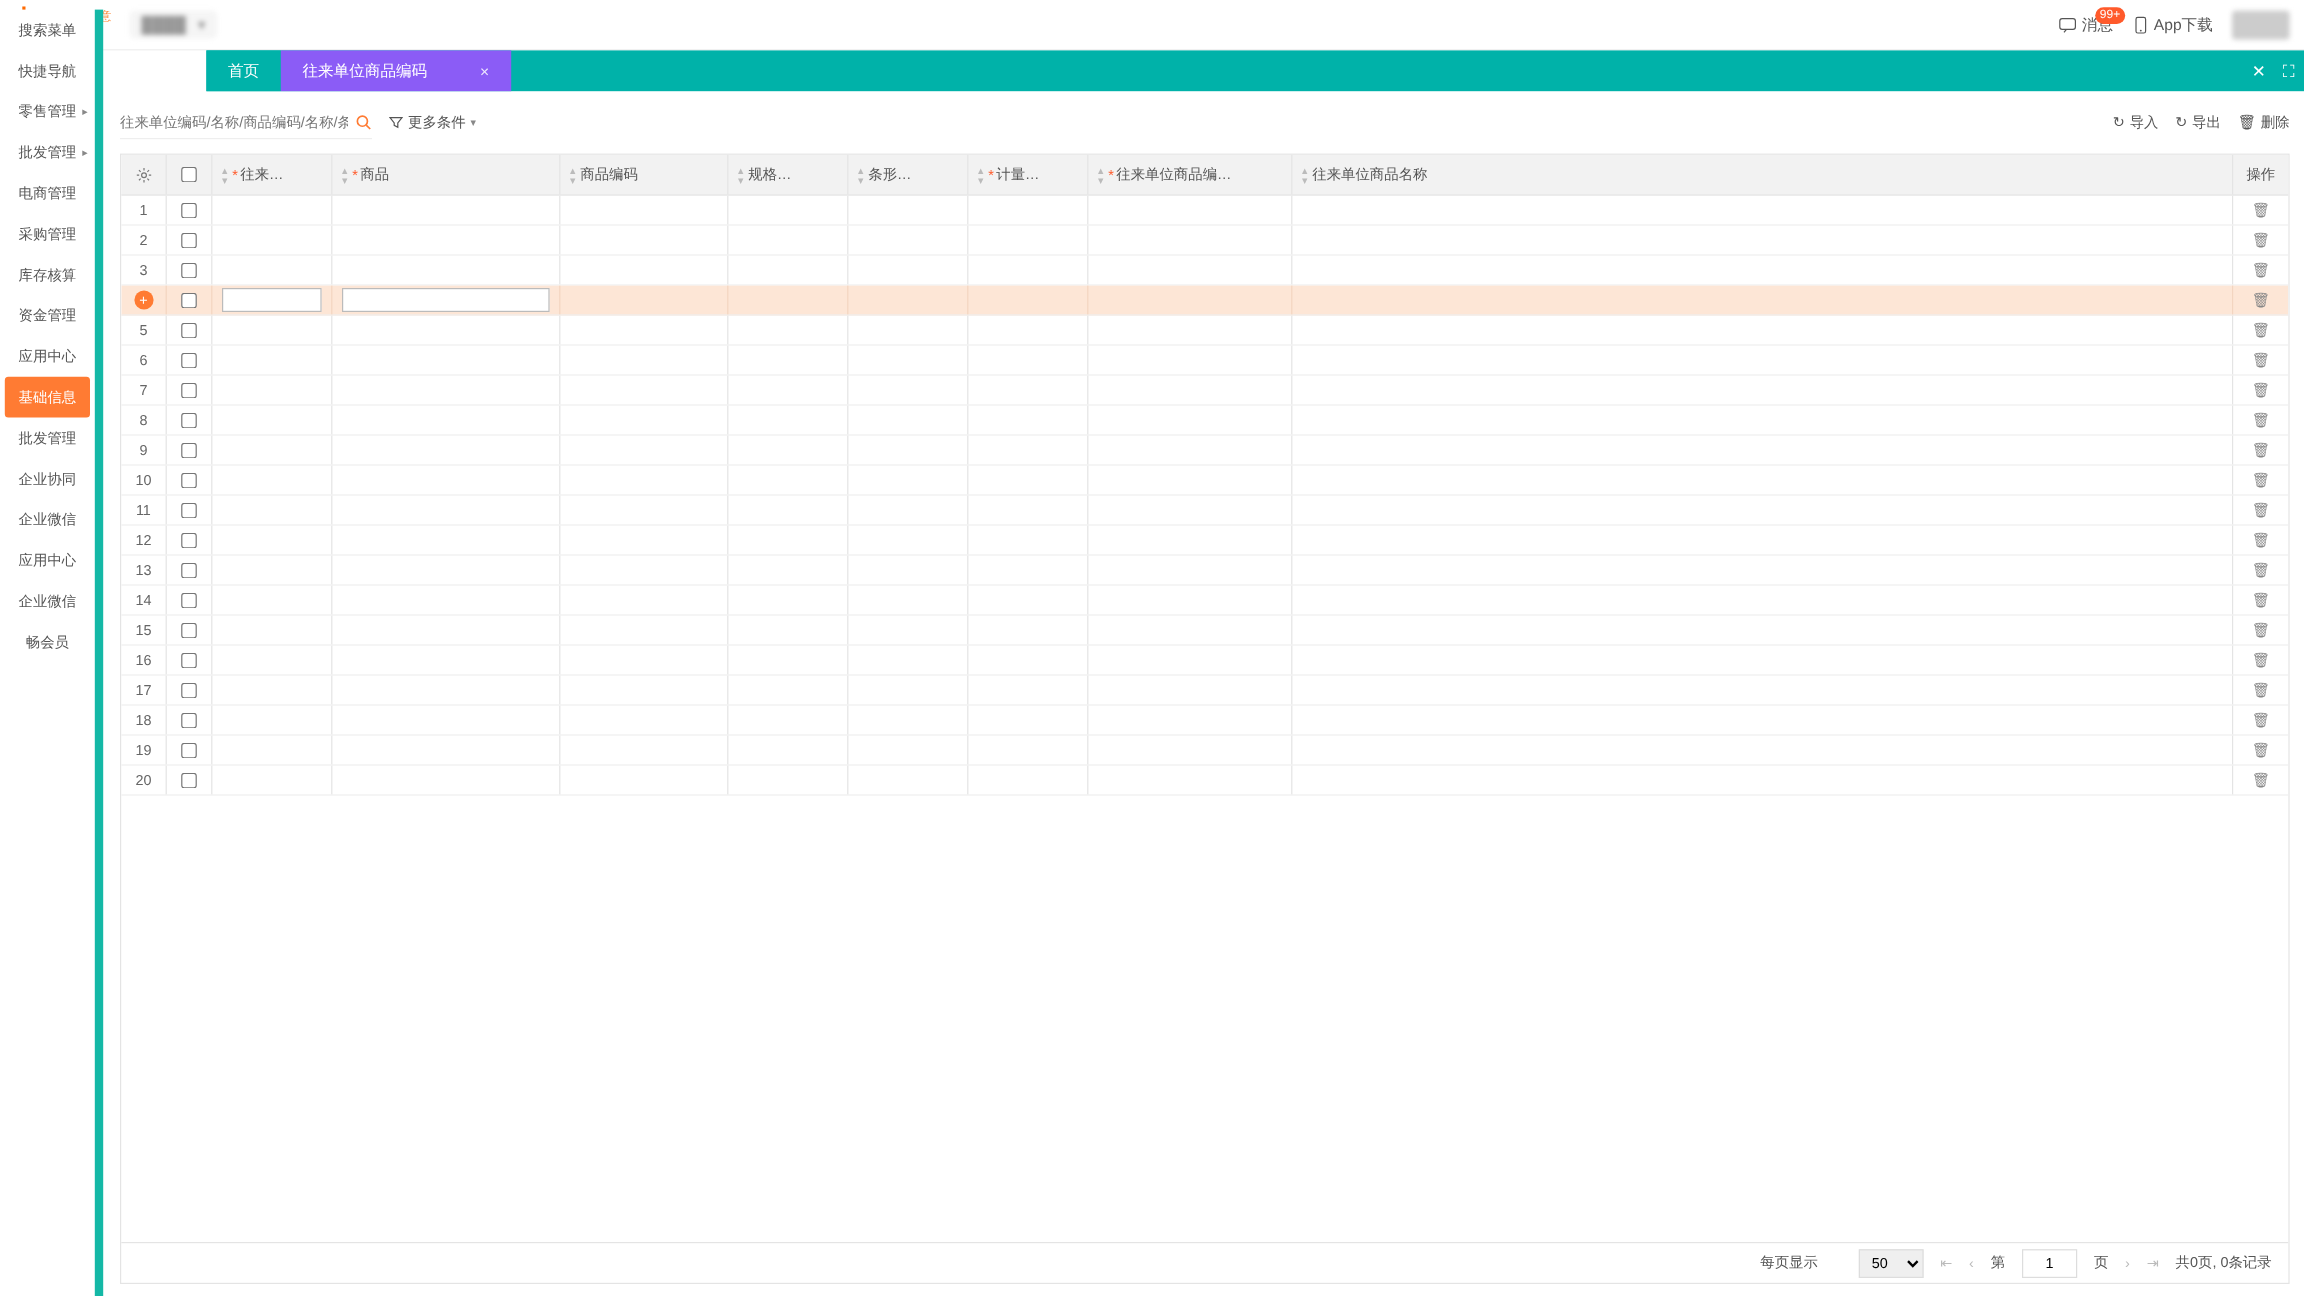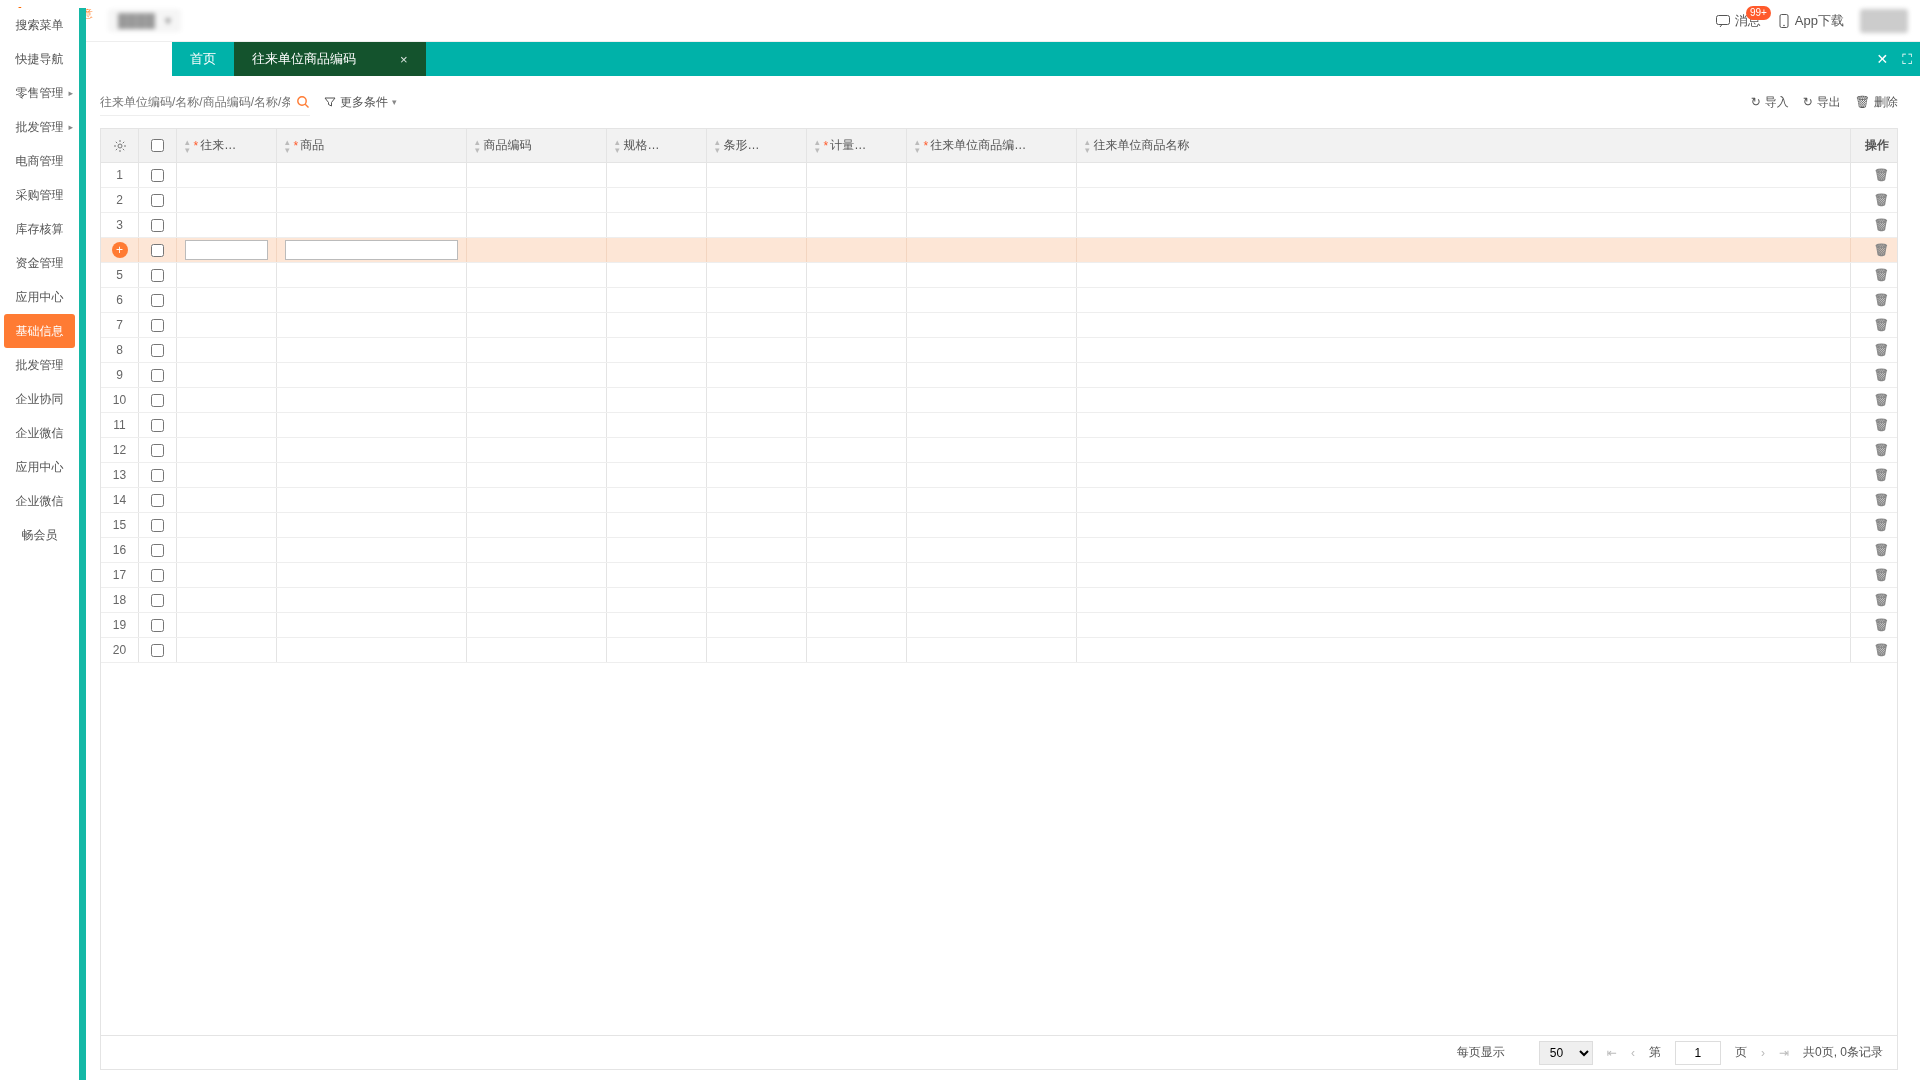--- a/index.html
+++ b/index.html
@@ -12,33 +12,33 @@
 .logo-text-small{font-size:10px;color:#ff8a3a;margin-left:2px;}
 .org-select{display:flex;align-items:center;gap:10px;margin-left:10px;background:#f5f5f5;border-radius:4px;padding:4px 10px;color:#999;filter:blur(2px);}
 .top-spacer{flex:1;}
 .top-item{display:flex;align-items:center;gap:4px;margin-left:16px;color:#555;cursor:pointer;position:relative;}
 .badge{position:absolute;top:-6px;right:-10px;background:#ff5a2b;color:#fff;font-size:10px;border-radius:8px;padding:0 4px;line-height:14px;}
 .avatar{width:48px;height:24px;background:#ccc;border-radius:3px;filter:blur(2px);margin-left:16px;}
 
 .tabstrip{height:34px;background:#00b2a9;display:flex;align-items:stretch;position:relative;margin-left:86px;}
 .tab{display:flex;align-items:center;padding:16px 18px;color:#fff;font-size:13px;cursor:pointer;gap:6px;}
 .tab.home{background:#00b2a9;}
-.tab.active{background:#14532d;gap:44px;}
+.tab.active{background:#8b5cf6;gap:44px;}
 .tab .x{font-size:13px;opacity:.85;}
 .tabstrip .right-icons{position:absolute;right:8px;top:0;height:100%;display:flex;align-items:center;gap:14px;color:#fff;}
 .tabstrip .right-icons span{cursor:pointer;font-size:14px;}
 
 .app-body{display:flex;height:calc(1080px - 42px);}
 .sidebar{width:86px;background:#fff;border-right:7px solid #14b8a6;display:flex;flex-direction:column;padding-top:0;position:relative;margin-top:-34px;z-index:2;}
 .sidebar .menu{padding-top:0;}
 .side-item{height:34px;display:flex;align-items:center;justify-content:center;font-size:12px;color:#555;cursor:pointer;position:relative;}
 .side-item.active{background:#ff7b33;color:#fff;border-radius:3px;margin:0 4px;}
 .side-item .caret{position:absolute;right:6px;font-size:9px;color:#888;}
 
-.main{flex:1;display:flex;flex-direction:column;padding:10px 22px 10px 14px;}
+.main{flex:1;display:flex;flex-direction:column;padding:10px 12px 10px 14px;}
 .toolbar{height:32px;display:flex;align-items:center;gap:14px;}
 .searchbox{width:210px;height:28px;border:none;border-bottom:1px solid #eee;display:flex;align-items:center;gap:6px;color:#bbb;}
 .searchbox input{border:none;outline:none;flex:1;font-size:12px;color:#888;background:transparent;}
 .searchbox .mag{color:#ff7b33;font-size:14px;}
 .morefilter{display:flex;align-items:center;gap:4px;color:#555;cursor:pointer;font-size:12px;}
 .tool-spacer{flex:1;}
 .tool-btn{display:flex;align-items:center;gap:4px;color:#555;cursor:pointer;font-size:12px;}
 
 .tablewrap{flex:1;margin-top:10px;border:1px solid #e4e4e4;display:flex;flex-direction:column;overflow:hidden;}
 .thead{display:flex;height:34px;background:#f2f2f2;border-bottom:1px solid #e4e4e4;}
@@ -49,21 +49,21 @@
 .col-gear{width:38px;justify-content:center;}
 .col-chk{width:38px;justify-content:center;}
 .col-a{width:100px;}
 .col-b{width:190px;}
 .col-c{width:140px;}
 .col-d{width:100px;}
 .col-e{width:100px;}
 .col-f{width:100px;}
 .col-g{width:170px;}
 .col-h{flex:1;}
-.col-op{width:46px;justify-content:flex-end;border-right:none;font-weight:bold;}
+.col-op{width:46px;justify-content:center;border-right:none;}
 .tbody{flex:1;overflow:auto;}
 .tr{display:flex;height:25px;border-bottom:1px solid #eee;}
 .tr.hl{background:#fde6d6;}
 .tr.hl .td{border-right-color:#f3d5c0;}
 .td input[type=checkbox]{cursor:pointer;}
 .td.col-gear{color:#888;}
 .rownum{color:#666;}
 .addbtn{width:16px;height:16px;border-radius:50%;background:#ff7b33;color:#fff;display:flex;align-items:center;justify-content:center;font-size:12px;line-height:1;}
 .editcell{border:1px solid #bbb;height:20px;width:100%;background:#fff;}
 .del{color:#888;cursor:pointer;}

